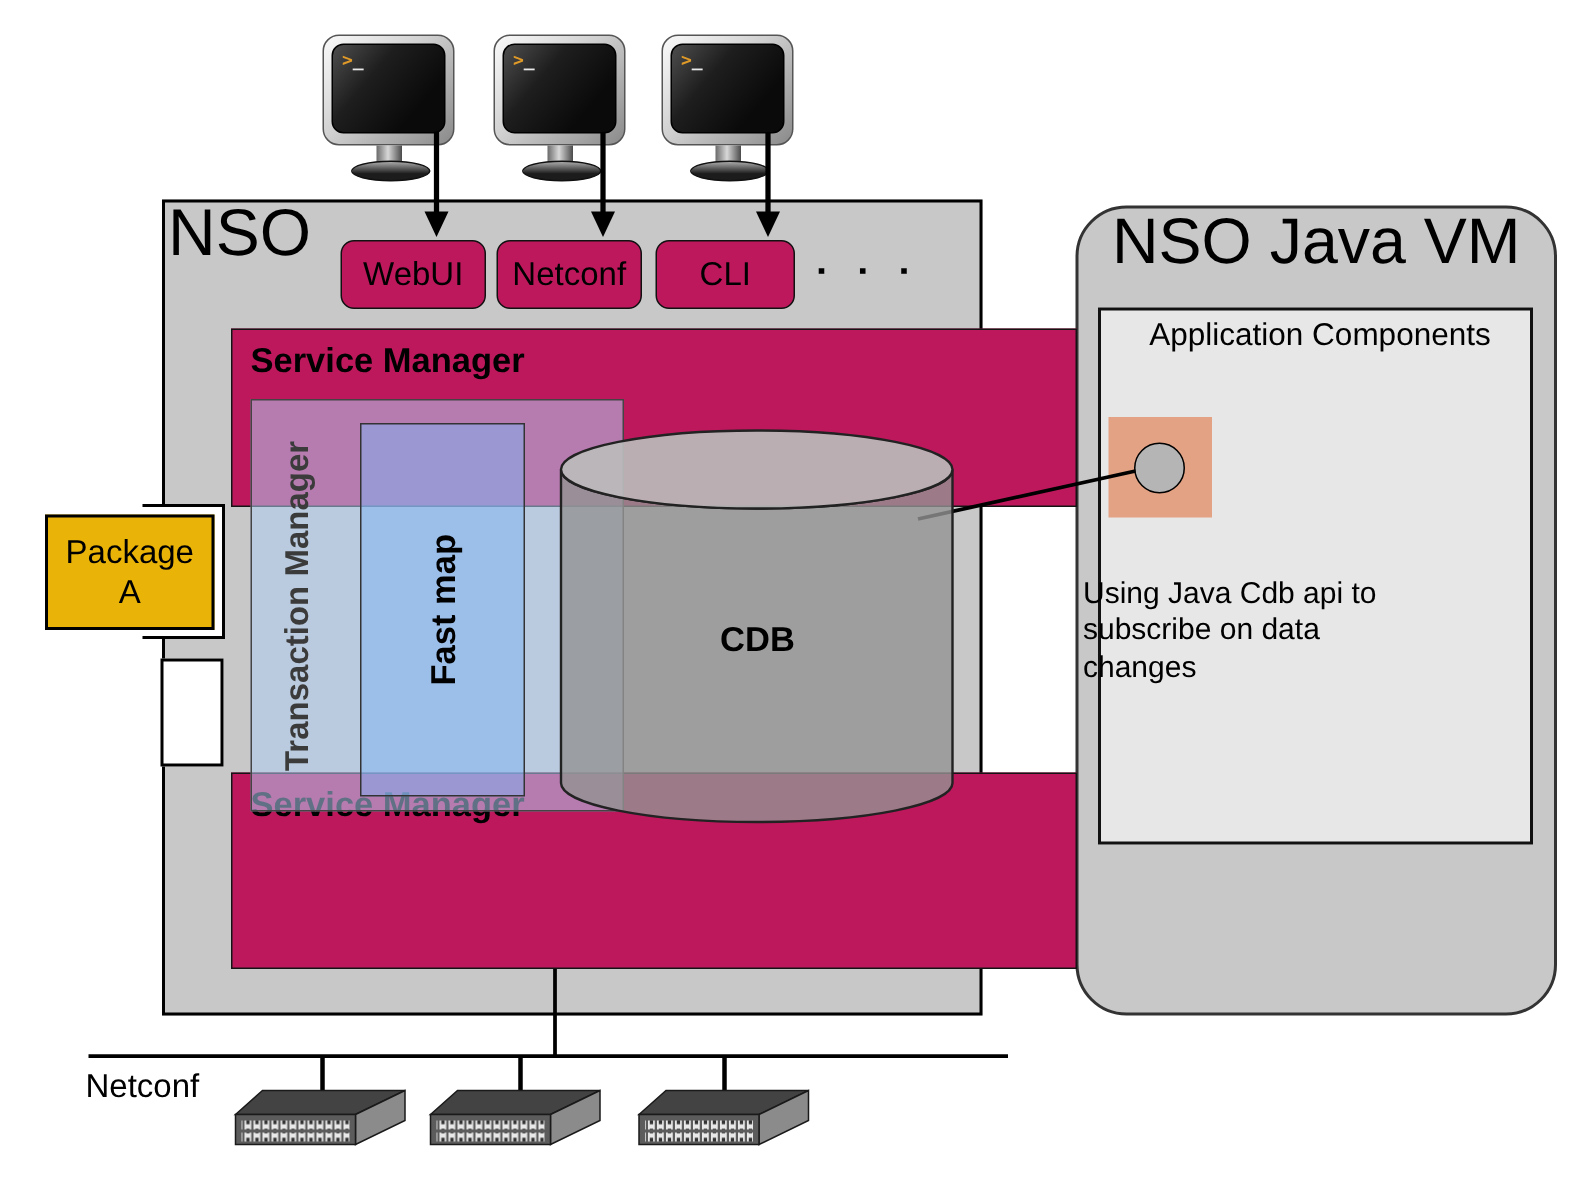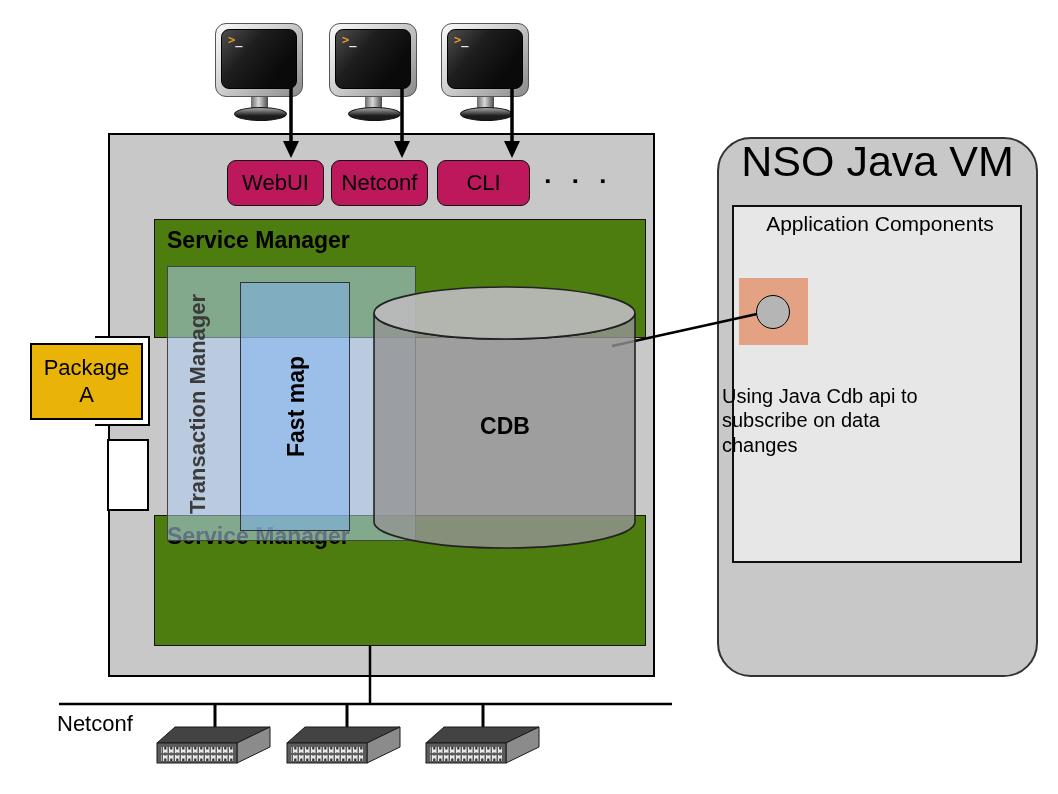--- a/index.html
+++ b/index.html
@@ -18,21 +18,21 @@
   .iface{top:160px;height:46px;background:#be185d;border:1.6px solid #111;
     border-radius:9px;box-sizing:border-box;display:flex;align-items:center;
     justify-content:center;font-size:22px;z-index:3;}
   .iface-webui{left:227px;width:97px;}
   .iface-netconf{left:331px;width:97px;}
   .iface-cli{left:437px;width:93px;}
   .iface-dots{left:545px;top:172px;font-size:15px;font-weight:bold;
     letter-spacing:9px;z-index:3;}
 
   
-  .sm-box{left:154px;width:492px;background:#4d7c0f;border:1.6px solid #141414;
+  .sm-box{left:154px;width:564px;background:#be185d;border:1.6px solid #141414;
     box-sizing:border-box;z-index:2;}
   .sm-top{top:219px;height:119px;}
   .sm-bottom{top:515px;height:131px;}
   .sm-label{padding:7px 0 0 12px;font-size:23px;font-weight:bold;}
 
   
   .tm-box{left:167px;top:266px;width:249px;height:275px;
     background:rgba(175,205,242,0.55);border:1px solid #444;
     box-sizing:border-box;z-index:3;}
   .fm-box{left:240px;top:282px;width:110px;height:249px;
@@ -113,20 +113,21 @@
     <div class="t-base"></div>
   </div>
   <div class="abs terminal t3">
     <div class="t-body"></div>
     <div class="t-screen"><span class="t-prompt-arrow">&gt;</span><span class="t-prompt-cursor">_</span></div>
     <div class="t-neck"></div>
     <div class="t-base"></div>
   </div>
 
   <div class="abs nso-box"></div>
+  <div class="abs nso-title">NSO</div>
 
   <div class="abs iface iface-webui">WebUI</div>
   <div class="abs iface iface-cli">CLI</div>
   <div class="abs iface iface-netconf">Netconf</div>
   <div class="abs iface-dots">▪ ▪ ▪</div>
 
   <div class="abs sm-box sm-top">
     <div class="sm-label">Service Manager</div>
   </div>
   <div class="abs sm-box sm-bottom">

